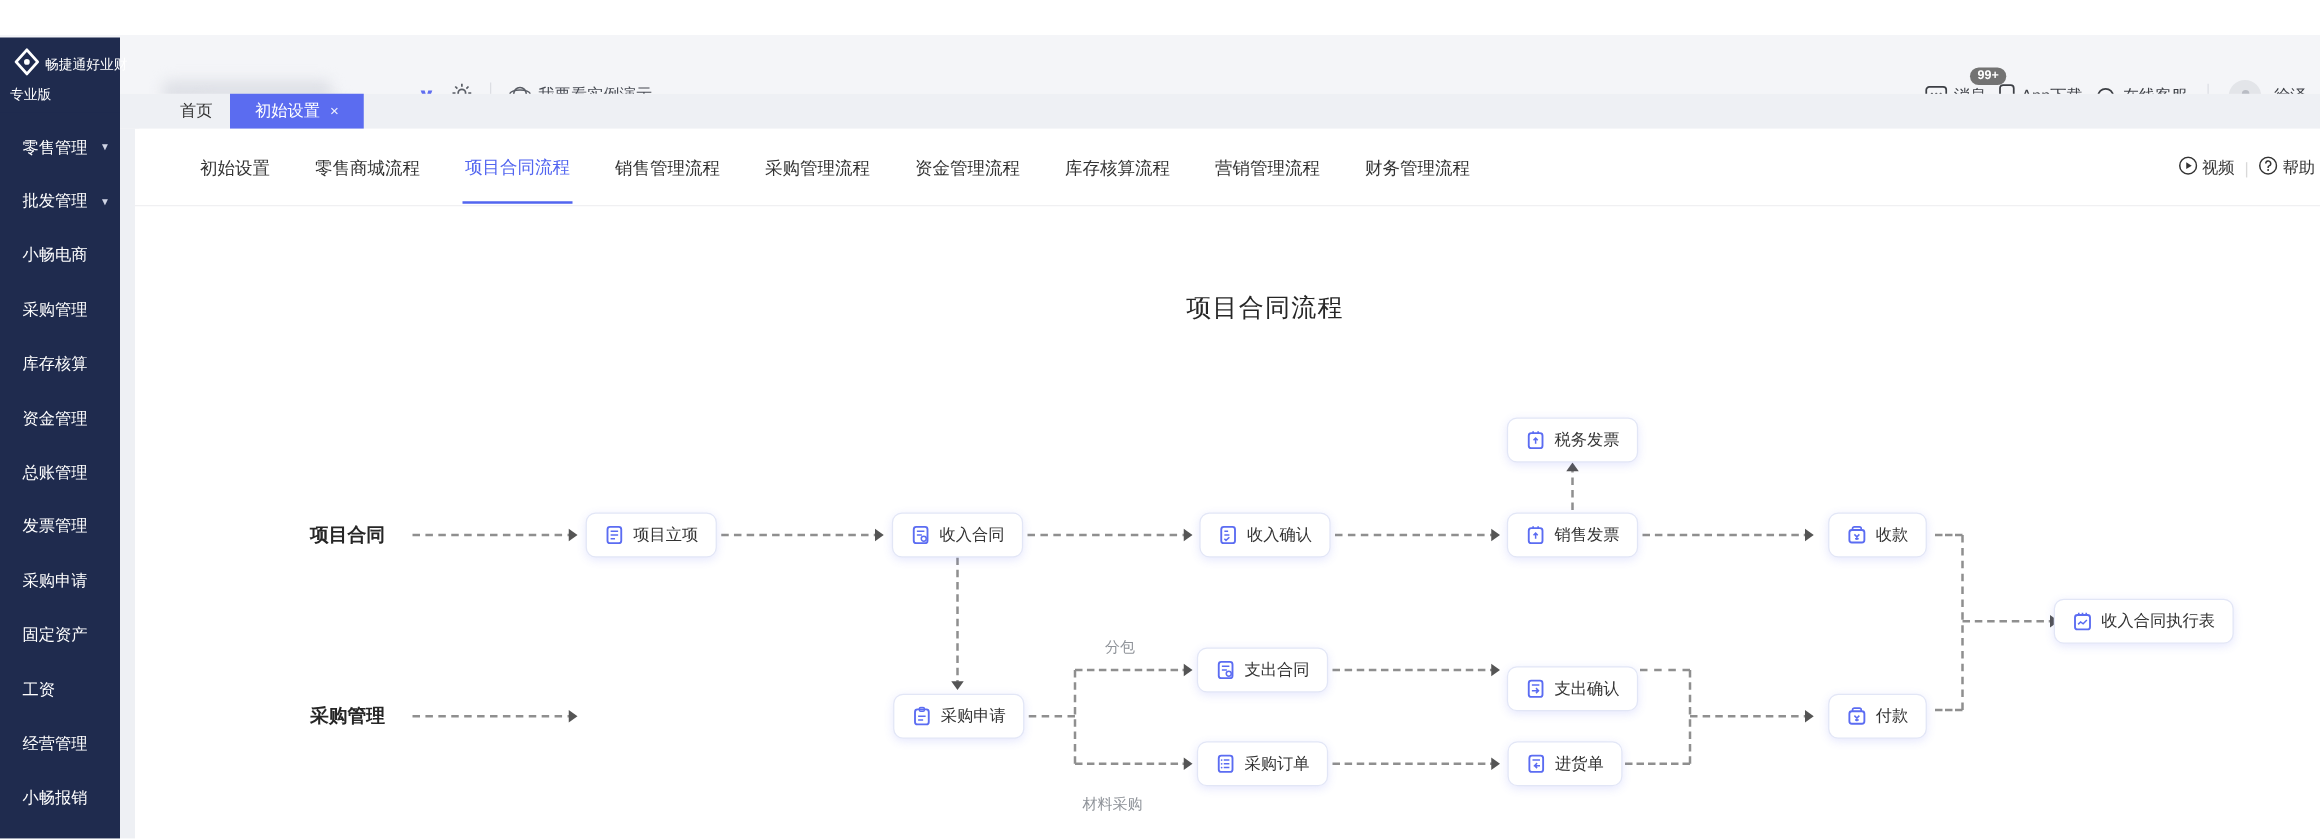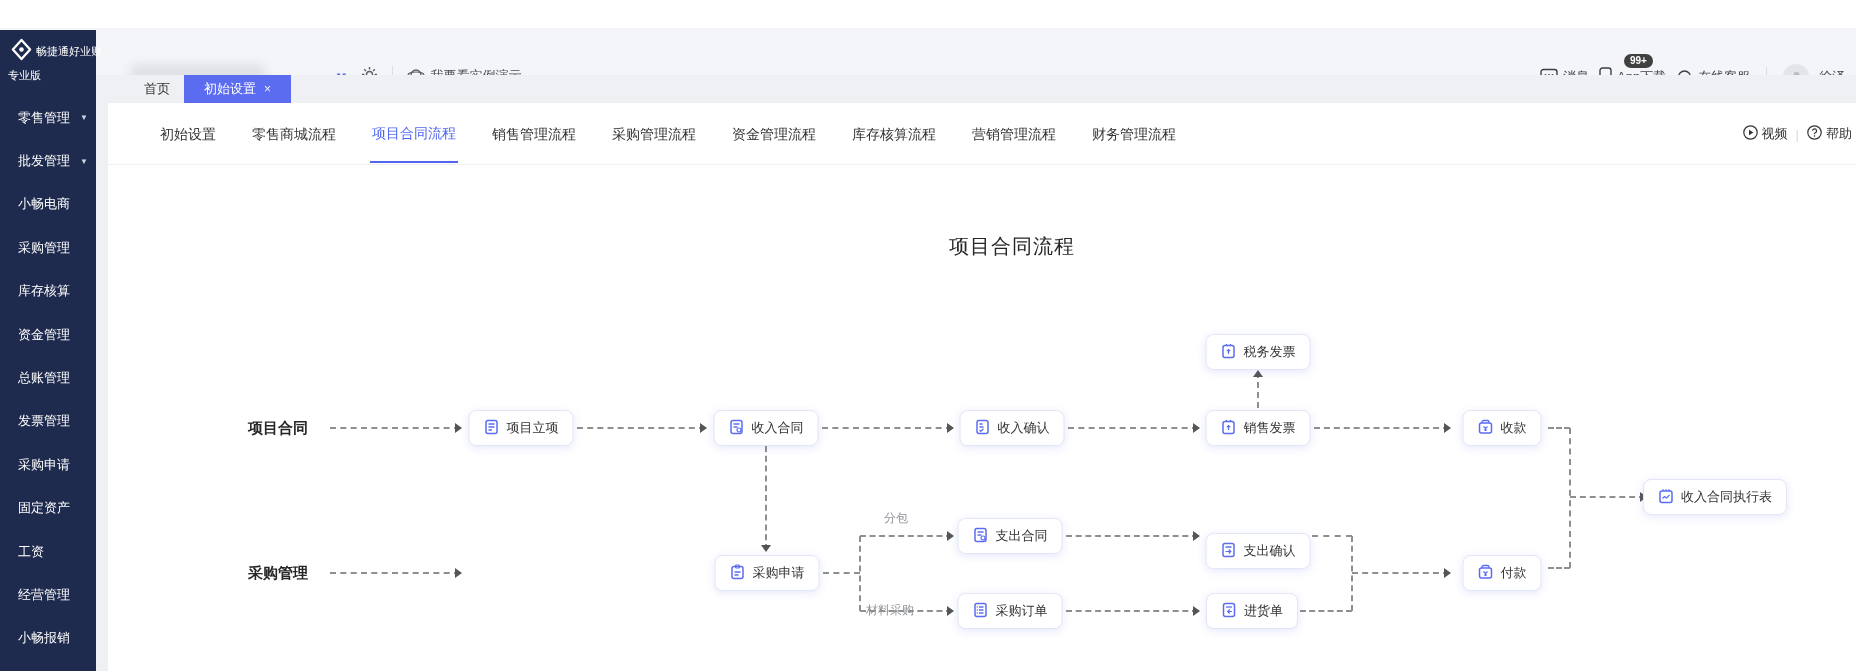--- a/index.html
+++ b/index.html
@@ -15,21 +15,21 @@
   .brand-edition{position:absolute;left:8px;top:38px;font-size:11px;}
   .redact1{position:absolute;left:130px;top:36px;width:135px;height:20px;background:#dfe1e7;border-radius:6px;filter:blur(5px);}
   .redact2{position:absolute;left:158px;top:50px;width:118px;height:14px;background:#e4e6ea;border-radius:6px;filter:blur(5px);}
   .name-underline{position:absolute;left:110px;top:70px;width:262px;height:1px;background:#d8dade;}
   .hdr-left{position:absolute;left:336px;top:38px;display:flex;align-items:center;gap:14px;color:#5a5e66;font-size:13px;}
   .chev{color:#5f6df0;font-size:13px;font-weight:bold;transform:scaleX(1.4);}
   .hdr-div{width:1px;height:20px;background:#dcdee3;}
   .demo{display:flex;align-items:center;gap:6px;color:#464a52;}
   .hdr-right{position:absolute;left:1540px;top:36px;display:flex;align-items:center;gap:10px;color:#3c3f45;font-size:13px;white-space:nowrap;}
   .hdr-item{display:flex;align-items:center;gap:5px;cursor:pointer;position:relative;}
-  .badge{position:absolute;top:-14px;left:36px;background:#404040;color:#fff;font-size:10px;line-height:14px;padding:0 6px;border-radius:8px;font-weight:bold;margin-left:48px;}
+  .badge{position:absolute;top:-14px;left:36px;background:#737373;color:#fff;font-size:10px;line-height:14px;padding:0 6px;border-radius:8px;font-weight:bold;}
   .vbar{width:1px;height:20px;background:#dcdee3;margin:0 6px;}
   .avatar{width:26px;height:26px;border-radius:50%;background:#e3e5e9;display:flex;align-items:center;justify-content:center;}
 
   
   .tabstrip{position:absolute;left:96px;top:75px;width:1760px;height:28px;background:#eef0f4;display:flex;align-items:stretch;}
   .wtab-home{display:flex;align-items:center;margin-left:34px;padding:0 14px;font-size:13px;color:#333;cursor:pointer;justify-content:center;}
   .wtab-active{display:flex;align-items:center;gap:8px;background:#5b6cf0;color:#fff;font-size:13px;padding:0 20px;cursor:pointer;}
   .wtab-close{font-size:12px;opacity:.9;}
 
   
@@ -47,21 +47,21 @@
   .ft-right{position:absolute;right:2px;top:0;height:62px;display:flex;align-items:center;gap:8px;font-size:13px;color:#333;padding-right:2px;}
   .ft-ico{display:inline-flex;align-items:center;gap:4px;cursor:pointer;}
   .ft-div{color:#d9d9d9;}
 
   
   .canvas{position:absolute;left:0;top:0;width:1856px;height:671px;pointer-events:none;}
   .canvas *{pointer-events:auto;}
   .dtitle{position:absolute;left:1012px;top:246px;transform:translate(-50%,-50%);font-size:20px;color:#262626;font-weight:500;letter-spacing:1px;}
   .lane{position:absolute;transform:translate(0,-50%);font-size:15px;font-weight:bold;color:#262626;}
   .blabel{position:absolute;font-size:12px;color:#8f9399;transform:translate(0,-50%);}
-  .node{position:absolute;transform:translate(-50%,-50%);display:flex;gap:7px;background:#fff;border:1px solid #e2e6f6;border-radius:8px;box-shadow:0 2px 8px rgba(93,108,242,.16);padding:8px 14px;font-size:13px;color:#333;white-space:nowrap;cursor:pointer;}
+  .node{position:absolute;transform:translate(-50%,-50%);display:flex;align-items:center;gap:7px;background:#fff;border:1px solid #e2e6f6;border-radius:8px;box-shadow:0 2px 8px rgba(93,108,242,.16);padding:8px 14px;font-size:13px;color:#333;white-space:nowrap;cursor:pointer;}
   .node .nicon{display:inline-flex;}
   .hline{position:absolute;height:0;border-top:2px dashed #8f8f8f;}
   .vline{position:absolute;width:0;border-left:2px dashed #8f8f8f;}
   .hline.ar::after{content:'';position:absolute;right:-2px;top:-6px;border-left:7px solid #555;border-top:5px solid transparent;border-bottom:5px solid transparent;}
   .vline.au::after{content:'';position:absolute;top:-2px;left:-6px;border-bottom:7px solid #555;border-left:5px solid transparent;border-right:5px solid transparent;}
   .vline.ad::after{content:'';position:absolute;bottom:-2px;left:-6px;border-top:7px solid #555;border-left:5px solid transparent;border-right:5px solid transparent;}
 </style>
 </head>
 <body>
 
@@ -236,21 +236,21 @@
       </span>
     </span>
   </div>
 
   <div class="canvas">
     <div class="dtitle">项目合同流程</div>
 
     <div class="lane" style="left:248px;top:428px;">项目合同</div>
     <div class="lane" style="left:248px;top:573px;">采购管理</div>
     <div class="blabel" style="left:884px;top:518px;">分包</div>
-    <div class="blabel" style="left:866px;top:610px;">材料采购</div>
+    <div class="blabel" style="left:866px;top:644px;">材料采购</div>
 
     <div class="hline ar" style="left:330px;top:427px;width:130px;"></div>
     <div class="hline ar" style="left:577px;top:427px;width:128px;"></div>
     <div class="hline ar" style="left:822px;top:427px;width:130px;"></div>
     <div class="hline ar" style="left:1068px;top:427px;width:130px;"></div>
     <div class="hline ar" style="left:1314px;top:427px;width:135px;"></div>
     <div class="vline au" style="left:1257px;top:372px;height:36px;"></div>
     <div class="vline ad" style="left:765px;top:446px;height:104px;"></div>
     <div class="hline ar" style="left:330px;top:572px;width:130px;"></div>
     <div class="hline" style="left:823px;top:572px;width:37px;"></div>

